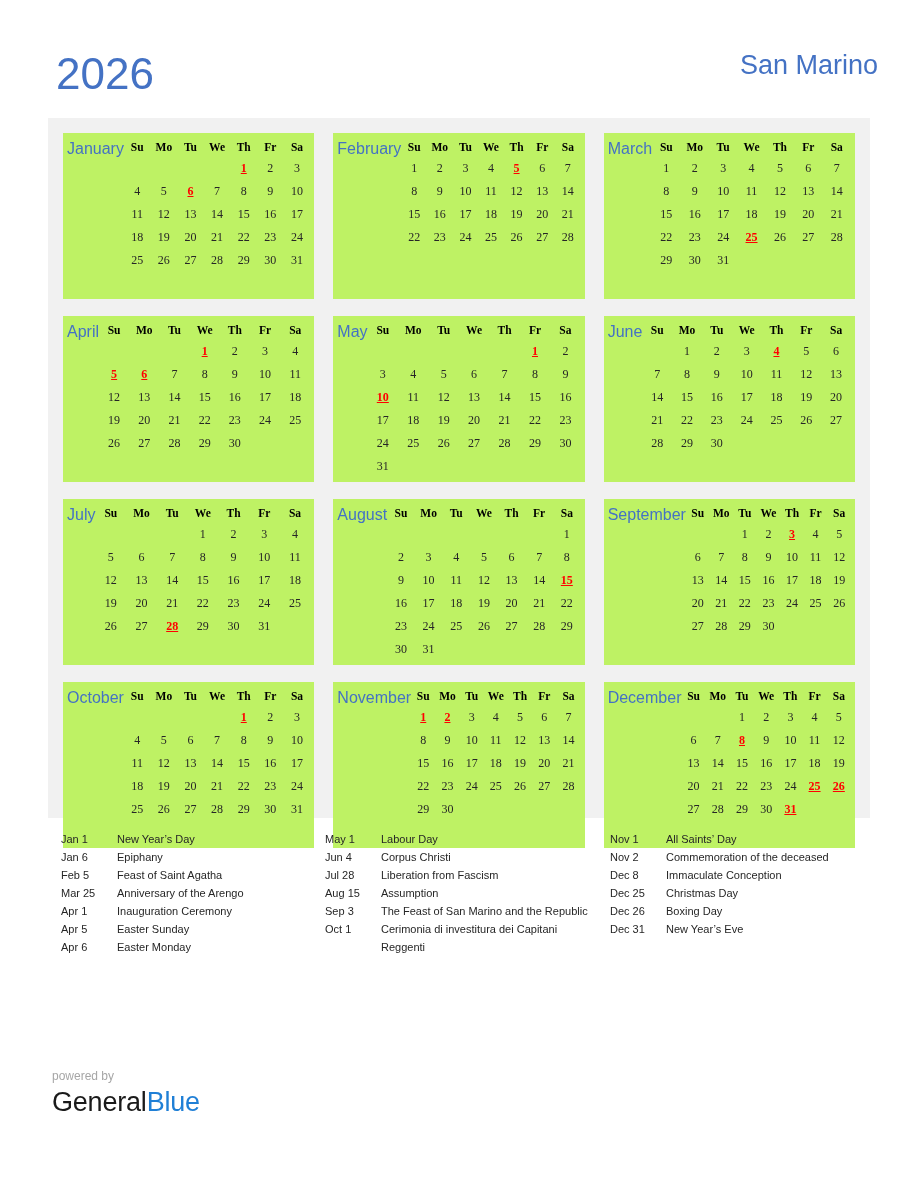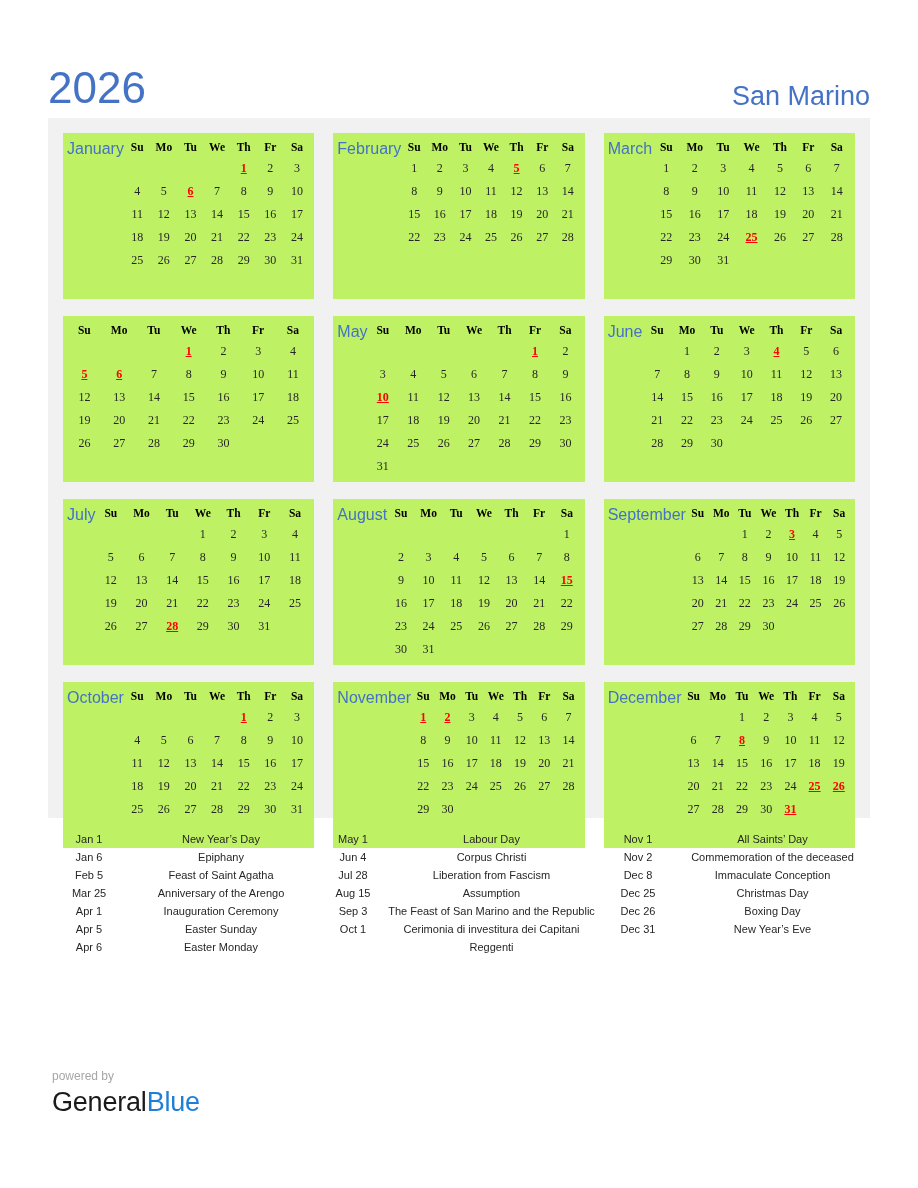--- a/index.html
+++ b/index.html
@@ -16,26 +16,26 @@
   }
   .page {
     position: relative;
     width: 918px;
     height: 1188px;
   }
 
   
   .header {
     position: absolute;
-    left: 48px;
+    left: 56px;
     top: 52px;
     width: 822px;
     height: 58px;
     display: flex;
-    align-items: flex-end;
+    align-items: flex-start;
     justify-content: space-between;
   }
   .year-title {
     font-size: 44px;
     color: #4472c4;
     font-weight: 400;
     letter-spacing: 0px;
     line-height: 1;
   }
   .country-title {
@@ -124,21 +124,20 @@
     margin-bottom: 16px;
     line-height: 16px;
   }
   .holidays-columns {
     display: flex;
     gap: 0px;
   }
   .holiday-col {
     width: 277px;
     box-sizing: border-box;
-    text-align: center;
   }
   .holiday-col.col-1 { padding-left: 13px; }
   .holiday-col.col-2 { padding-left: 0px; }
   .holiday-col.col-3 { padding-left: 8px; }
   .holiday-row {
     display: flex;
     font-size: 11px;
     line-height: 18px;
     color: #262626;
     align-items: flex-start;
@@ -395,20 +394,21 @@
                 <td class="empty"></td>
                 <td class="empty"></td>
                 <td class="empty"></td>
                 <td class="empty"></td>
                 <td class="empty"></td>
               </tr>
             </tbody>
           </table>
         </div>
         <div class="month-card">
+          <div class="month-name">April</div>
           <table class="month-table">
             <thead>
               <tr>
                 <th>Su</th>
                 <th>Mo</th>
                 <th>Tu</th>
                 <th>We</th>
                 <th>Th</th>
                 <th>Fr</th>
                 <th>Sa</th>

